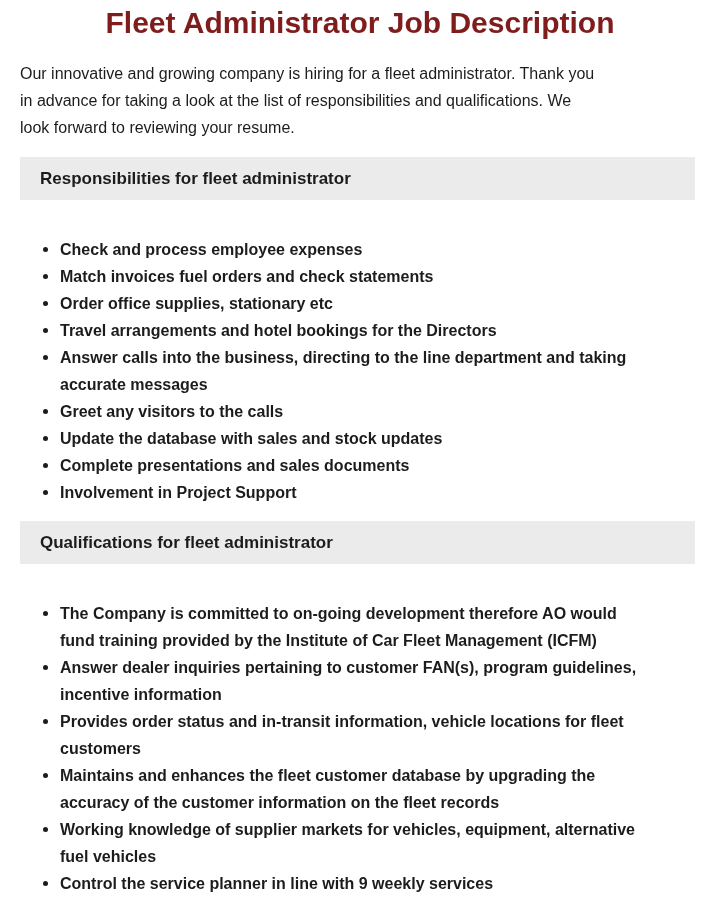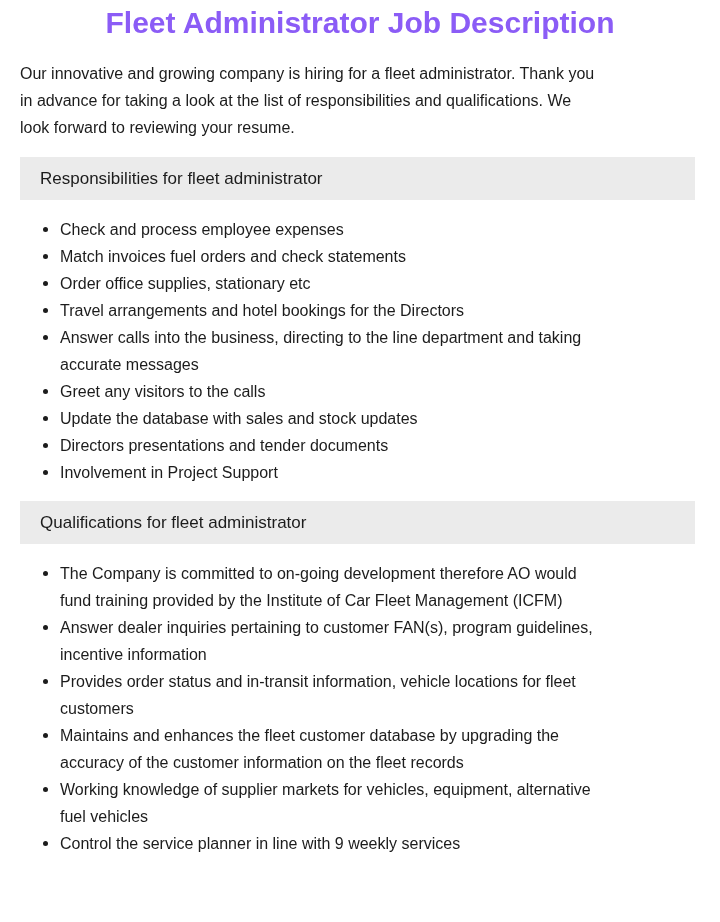--- a/index.html
+++ b/index.html
@@ -19,44 +19,45 @@
     width: 720px;
     padding: 0;
   }
   .page-title {
     margin: 0;
     padding-top: 5px;
     font-size: 30px;
     line-height: 35px;
     font-weight: bold;
     text-align: center;
-    color: #8b5cf6;
+    color: #7f1d1d;
   }
   .intro {
     margin: 20px 20px 16px 20px;
     font-size: 16px;
     line-height: 27px;
     white-space: pre-line;
   }
   .section-header {
     margin: 15px 25px 0 20px;
     height: 43px;
     line-height: 43px;
     background: #ebebeb;
     padding: 0 20px;
     font-size: 17px;
-    font-weight: normal;
+    font-weight: bold;
     color: #1c1c1c;
   }
   ul.bullet-list {
     list-style: none;
-    margin: 16px 20px 0 0;
+    margin: 36px 20px 0 0;
     padding: 0 0 0 60px;
     font-size: 16px;
     line-height: 27px;
+    font-weight: bold;
   }
   ul.bullet-list li {
     position: relative;
     white-space: pre-line;
   }
   ul.bullet-list li::before {
     content: "";
     position: absolute;
     left: -17px;
     top: 11px;
@@ -81,21 +82,21 @@
     <div class="section-header">Responsibilities for fleet administrator</div>
     <ul class="bullet-list">
         <li>Check and process employee expenses</li>
         <li>Match invoices fuel orders and check statements</li>
         <li>Order office supplies, stationary etc</li>
         <li>Travel arrangements and hotel bookings for the Directors</li>
         <li>Answer calls into the business, directing to the line department and taking
 accurate messages</li>
         <li>Greet any visitors to the calls</li>
         <li>Update the database with sales and stock updates</li>
-        <li>Directors presentations and tender documents</li>
+        <li>Complete presentations and sales documents</li>
         <li>Involvement in Project Support</li>
       </ul>
   </div>
 
   <div>
     <div class="section-header">Qualifications for fleet administrator</div>
     <ul class="bullet-list">
         <li>The Company is committed to on-going development therefore AO would
 fund training provided by the Institute of Car Fleet Management (ICFM)</li>
         <li>Answer dealer inquiries pertaining to customer FAN(s), program guidelines,

